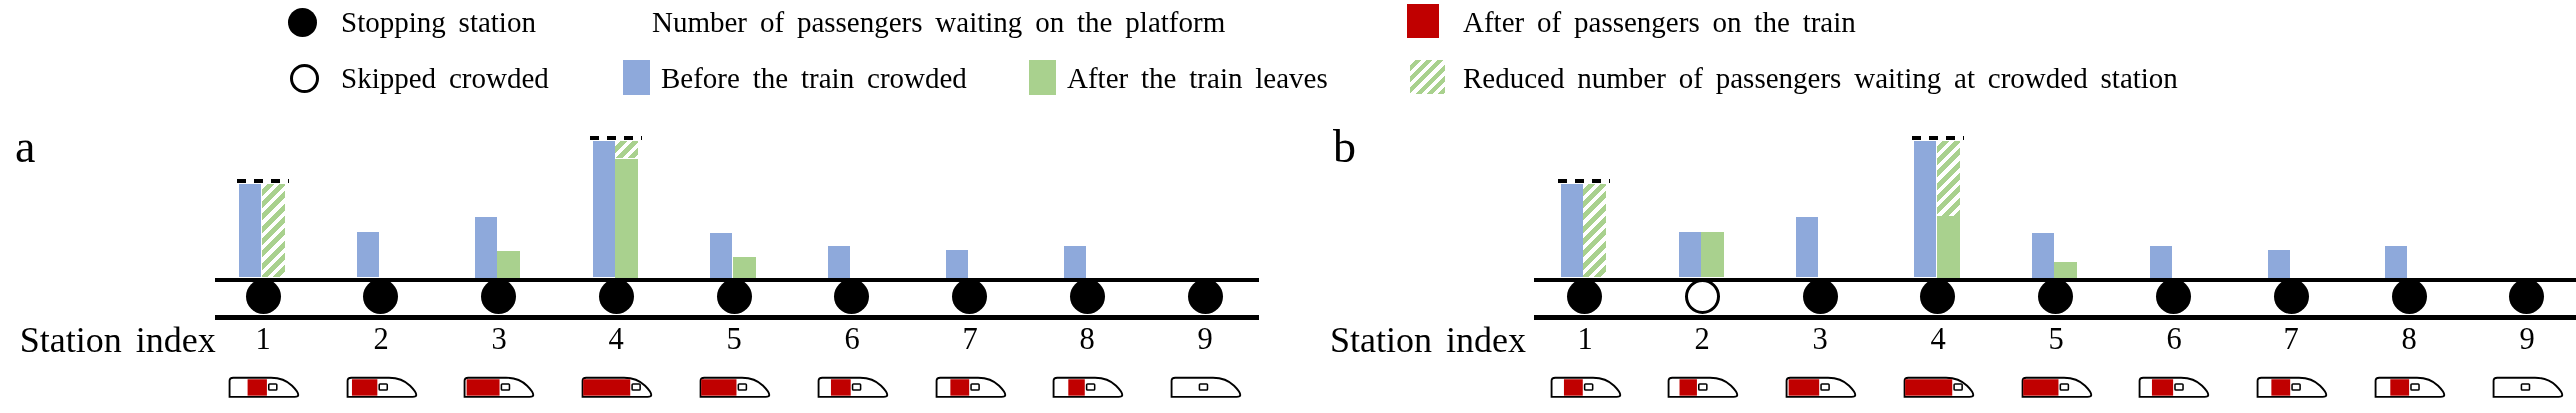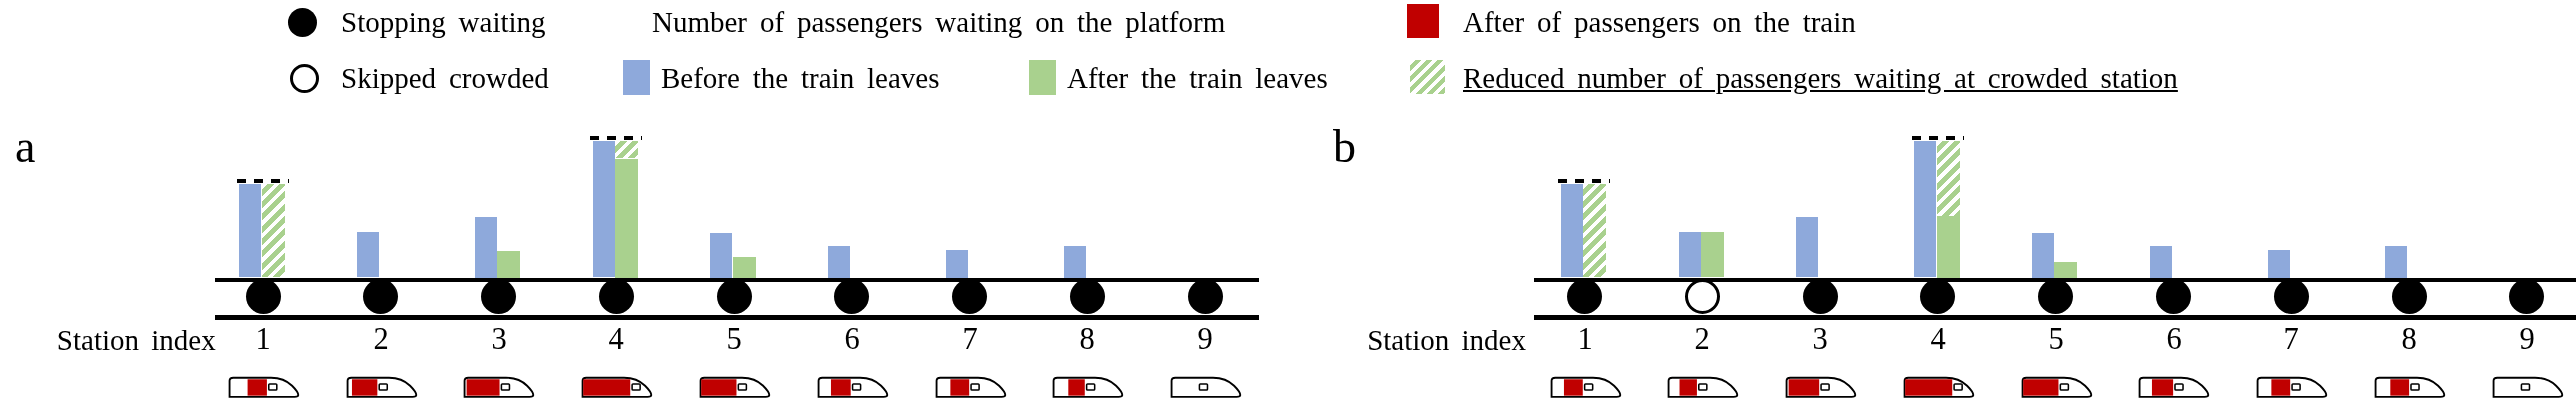--- a/index.html
+++ b/index.html
@@ -9,56 +9,56 @@
   .lg-circle{position:absolute;border-radius:50%;box-sizing:border-box;}
   .filled{background:#000;}
   .open{background:#fff;border:3.1px solid #000;}
   .sw{position:absolute;}
   .sw-red{background:#c00000;}
   .sw-blue{background:#8ea9db;}
   .sw-green{background:#a9d18e;}
   .sw-hatch{background:repeating-linear-gradient(135deg,#fff 0 3.7px,#a9d18e 3.7px 8px);}
   .panel{position:absolute;left:0;top:0;width:2576px;height:413px;}
   .panel-label{position:absolute;font-size:46px;line-height:50px;}
-  .station-index-label{position:absolute;font-size:29px;line-height:34px;white-space:nowrap;text-align:right;word-spacing:5px;}
+  .station-index-label{position:absolute;font-size:36px;line-height:34px;white-space:nowrap;text-align:right;word-spacing:5px;}
   .track-line{position:absolute;background:#000;}
   .bar{position:absolute;}
   .bar-before{background:#8ea9db;}
   .bar-after{background:#a9d18e;}
   .bar-reduced{background:repeating-linear-gradient(135deg,#fff 0 3.7px,#a9d18e 3.7px 8.7px);}
   .cap-line{position:absolute;height:3.7px;background:repeating-linear-gradient(90deg,#000 0 9.3px,transparent 9.3px 17px);}
   .station-circle{position:absolute;width:35px;height:35px;border-radius:50%;box-sizing:border-box;}
   .station-number{position:absolute;width:50px;text-align:center;font-size:30.5px;line-height:35px;}
   .train{position:absolute;width:76px;height:26px;}
 </style>
 </head>
 <body>
 
 <div class="figure">
 
   <div>
     <span class="lg-circle filled" style="left:288px;top:7.5px;width:29px;height:29px;"></span>
-    <span class="legend-text" style="left:341px;top:5px;">Stopping waiting</span>
+    <span class="legend-text" style="left:341px;top:5px;">Stopping station</span>
 
     <span class="legend-text" style="left:652px;top:5px;">Number of passengers waiting on the platform</span>
 
     <span class="sw sw-red" style="left:1407px;top:3.7px;width:32px;height:34px;"></span>
     <span class="legend-text" style="left:1463px;top:5px;">After of passengers on the train</span>
 
     <span class="lg-circle open" style="left:290px;top:64px;width:29px;height:29px;"></span>
     <span class="legend-text" style="left:341px;top:61px;">Skipped crowded</span>
 
     <span class="sw sw-blue" style="left:623px;top:60px;width:27.4px;height:35px;"></span>
-    <span class="legend-text" style="left:661px;top:61px;">Before the train leaves</span>
+    <span class="legend-text" style="left:661px;top:61px;">Before the train crowded</span>
 
     <span class="sw sw-green" style="left:1029px;top:60px;width:27.4px;height:35px;"></span>
     <span class="legend-text" style="left:1067px;top:61px;">After the train leaves</span>
 
     <span class="sw sw-hatch" style="left:1410px;top:60px;width:35px;height:34px;"></span>
-    <span class="legend-text" style="left:1463px;top:61px;text-decoration:underline;">Reduced number of passengers waiting at crowded station</span>
+    <span class="legend-text" style="left:1463px;top:61px;">Reduced number of passengers waiting at crowded station</span>
   </div>
 
   <div class="panel">
       <div class="panel-label" style="left: 15px; top: 122px;">a</div>
       <div class="station-index-label" style="left: 8.7px; top: 323px; width: 207px;">Station index</div>
       <div class="track-line" style="left: 215px; top: 278px; width: 1044px; height: 4.4px;"></div>
       <div class="track-line" style="left: 215px; top: 315px; width: 1044px; height: 5px;"></div>
       <div class="bar bar-before" style="left: 239px; top: 184px; width: 22.4px; height: 93px;"></div>
       <div class="bar bar-reduced" style="left: 262px; top: 184px; width: 23px; height: 93px;"></div>
       <div class="cap-line" style="left: 237px; top: 179px; width: 52px;"></div>

